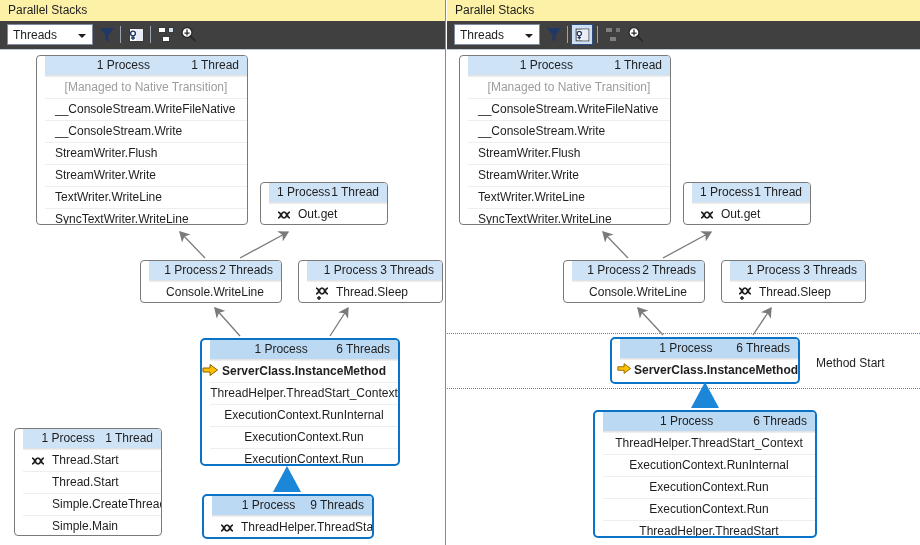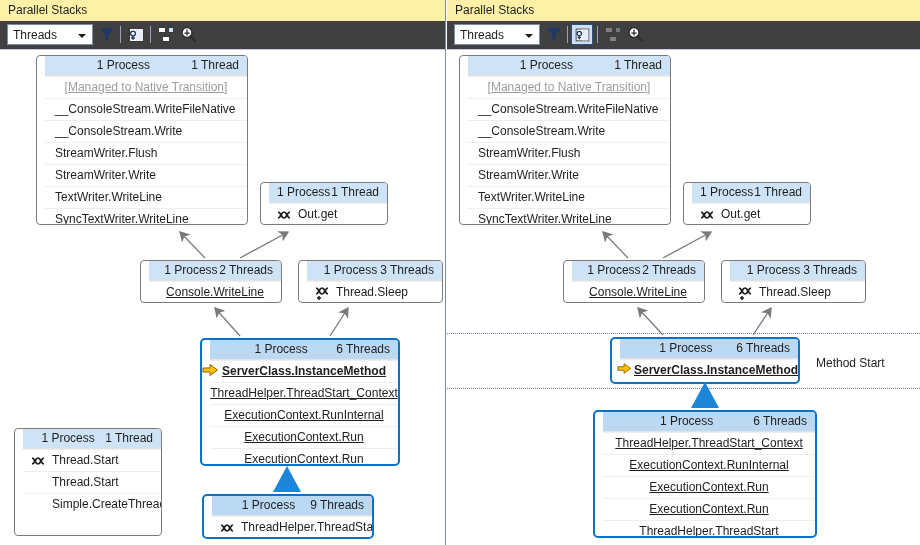--- a/index.html
+++ b/index.html
@@ -38,21 +38,21 @@
   .box{position:absolute;background:#ffffff;box-sizing:border-box;
        border:1px solid #7a7a7a;border-radius:4px;overflow:hidden;padding-left:8px;}
   .box.sel{border:2px solid #0a73c8;border-radius:5px;}
   .hdr{height:19px;background:#cfe3f7;position:relative;border-bottom:1px solid #e3e3e3;}
   .box.sel .hdr{background:#bcd9f4;}
   .hdr .p{position:absolute;left:0;top:2px;width:52%;text-align:right;font-size:12px;color:#1e1e1e;}
   .hdr .t{position:absolute;right:8px;top:2px;font-size:12px;color:#1e1e1e;}
   .row{position:relative;height:21px;border-top:1px solid #eeeeee;}
   .row:first-of-type{border-top:none;}
   .row .txt{position:absolute;left:10px;top:3px;font-size:12px;color:#1e1e1e;white-space:nowrap;}
-  .row.ctr .txt{left:0;right:0;text-align:center;text-decoration:underline;}
+  .row.ctr .txt{left:0;right:0;text-align:center;}
   .row.dim .txt{color:#9d9d9d;}
   .row.bold .txt{font-weight:bold;}
   .row.ind .txt{left:29px;}
 
   
   .ticon{position:absolute;left:7px;top:4px;width:18px;height:14px;}
   
   .yarrow{position:absolute;left:-9px;top:3px;width:17px;height:14px;}
 
   .arrow{position:absolute;overflow:visible;}
@@ -234,20 +234,23 @@
               <path d="M2 4 C5 4 5 10 8 10 C11 10 11 4 14 4" stroke="#1e1e1e" stroke-width="1.7" fill="none"></path>
             </svg>
         </span>
         <span class="txt">Thread.Start</span>
       </div>
       <div class="row">
           <span class="txt" style="left:29px">Thread.Start</span>
         </div>
       <div class="row">
           <span class="txt" style="left:29px">Simple.CreateThreads</span>
+        </div>
+      <div class="row">
+          <span class="txt" style="left:29px">Simple.Main</span>
         </div>
     </div>
 
     <svg class="arrow" style="left:0;top:0;width:445px;height:545px">
       <defs>
         <marker id="ahG" markerWidth="9" markerHeight="9" refX="7" refY="4.5" orient="auto">
           <path d="M0 0 L8 4.5 L0 9 L2.2 4.5 Z" fill="#7a7a7a"></path>
         </marker>
         <marker id="ahB" markerWidth="7" markerHeight="7" refX="5.5" refY="3.5" orient="auto">
           <path d="M0 0 L6.5 3.5 L0 7 Z" fill="#1c86d8"></path>

